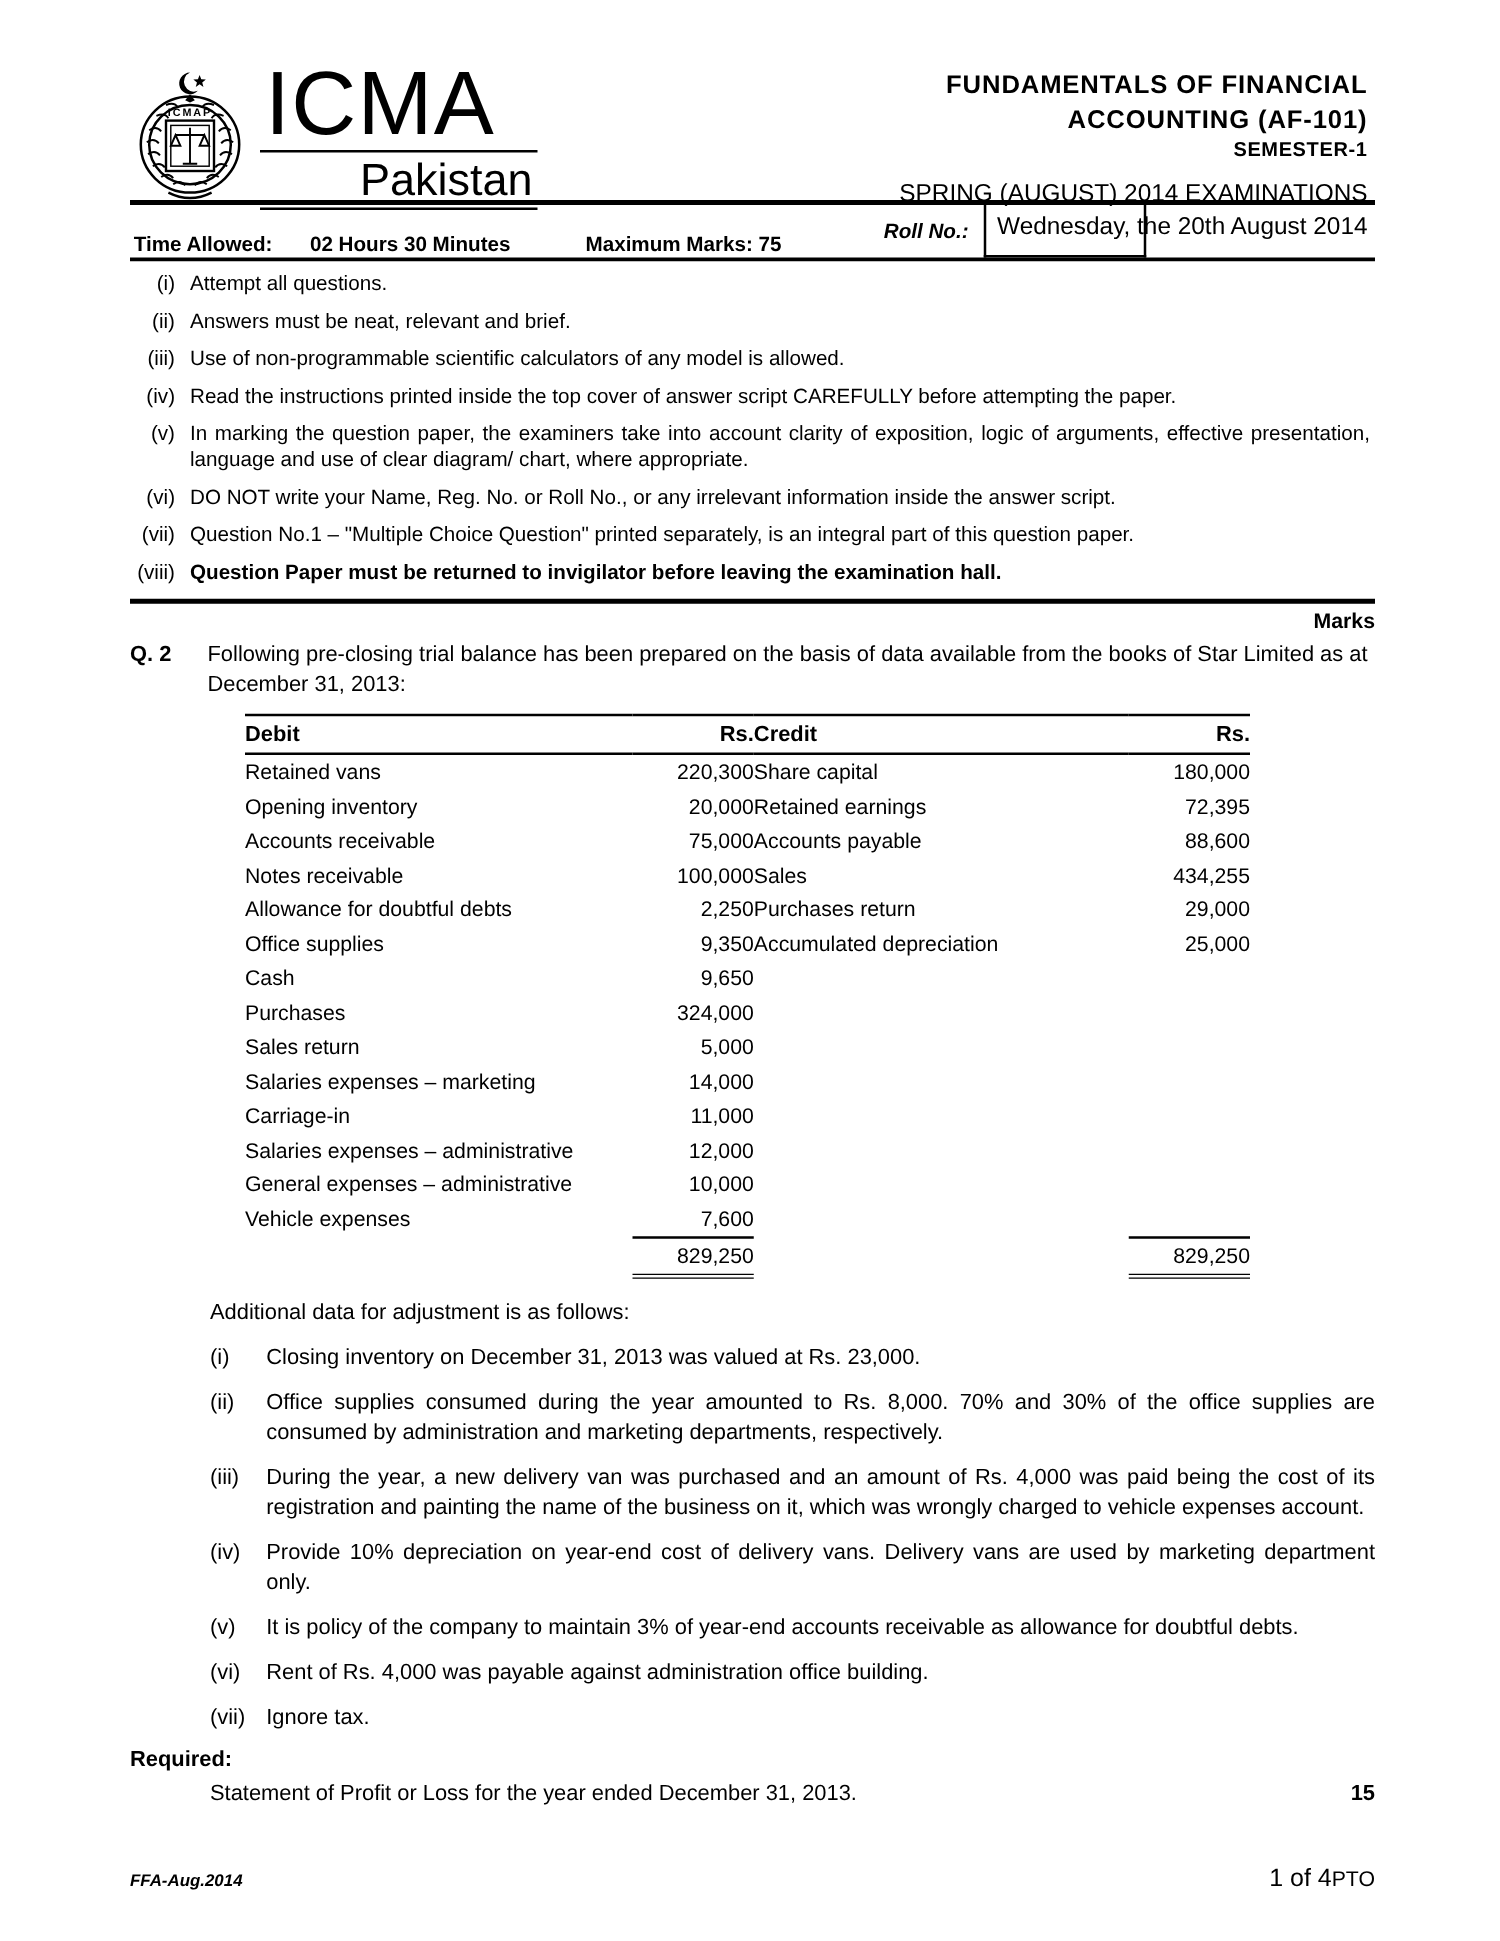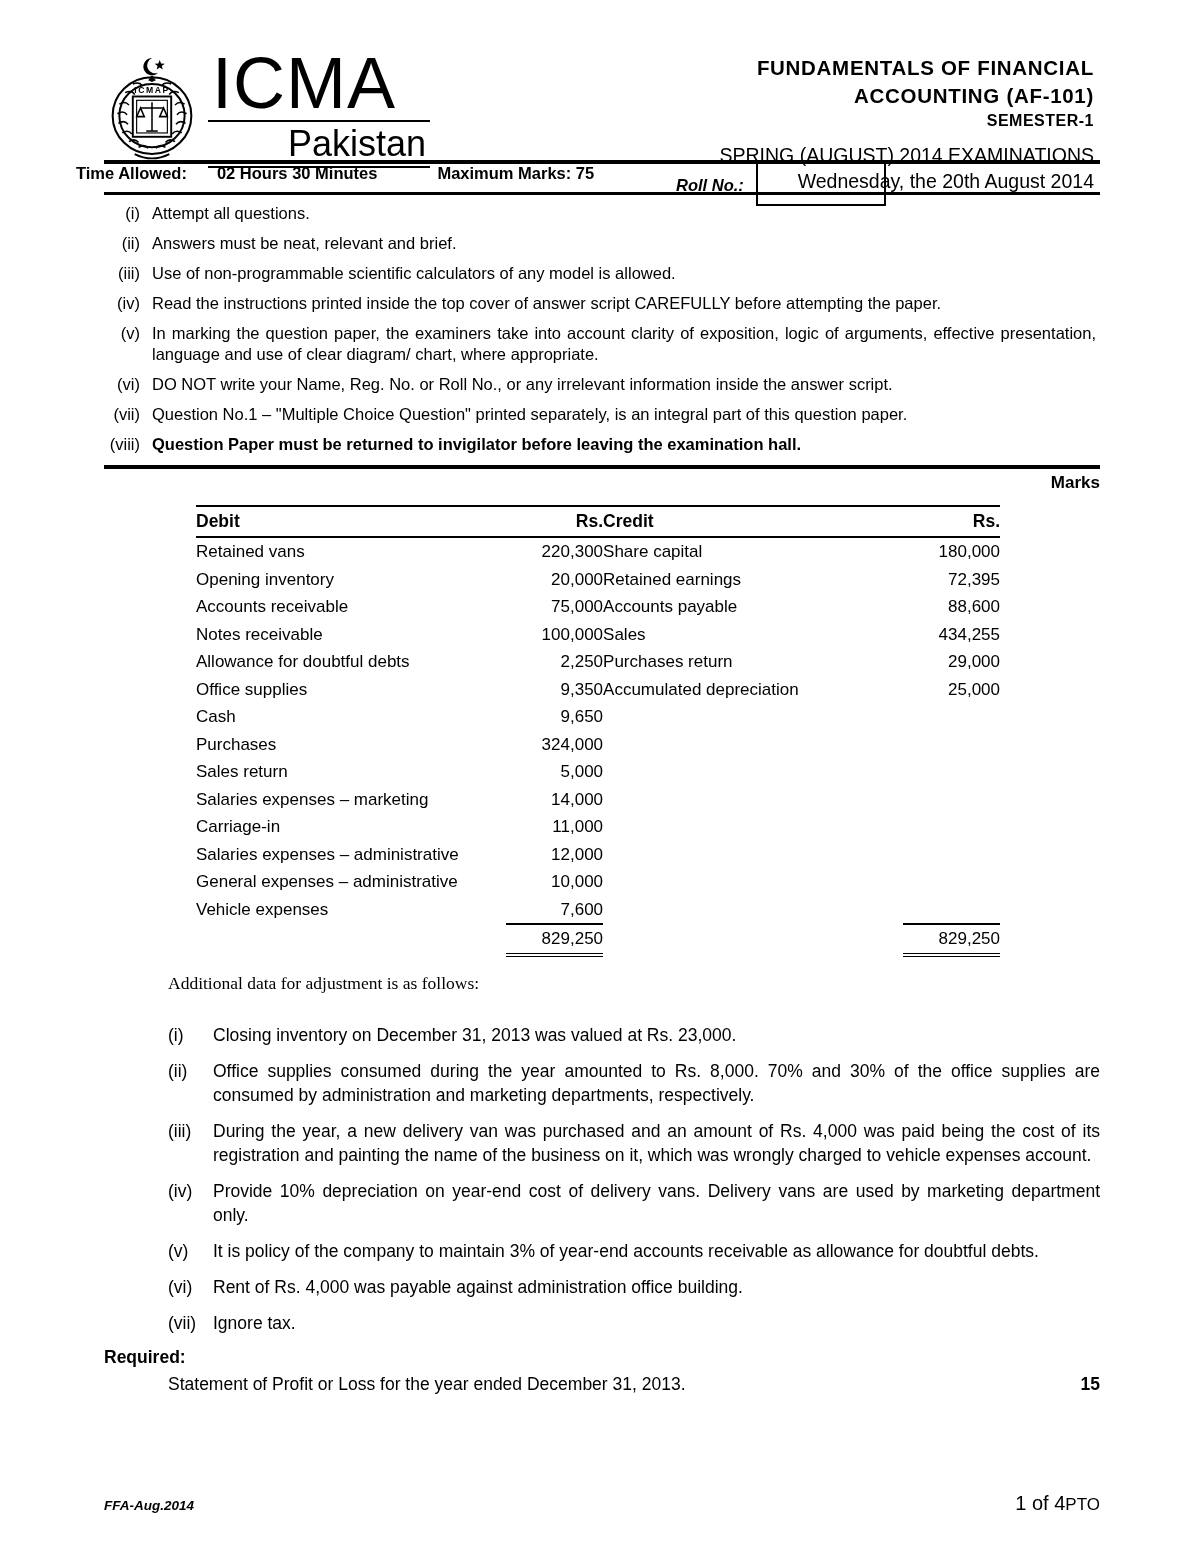--- a/index.html
+++ b/index.html
@@ -107,24 +107,24 @@
     font-size: 19.5px;
     line-height: 26px;
   }
 
   
   .hr-thick {
     margin: 0 100px 0 104px;
     border-top: 4px solid #000;
   }
   .infobar {
-    margin: 0 100px 0 73px;
-    height: 28px;
-    display: flex;
-    align-items: flex-start;
+    margin: 0 100px 0 104px;
+    height: 42px;
+    display: flex;
+    align-items: flex-end;
     font-size: 16.5px;
     font-weight: bold;
     position: relative;
   }
   .infobar .lbl { white-space: nowrap; }
   .ib-time-label { margin-left: 3px; }
   .ib-time-val { margin-left: 30px; }
   .ib-marks { margin-left: 60px; }
   .ib-roll {
     position: absolute;
@@ -235,21 +235,21 @@
     padding-right: 8px;
     line-height: 28px;
   }
 
   
   .adddata {
     margin: 14px 100px 0 168px;
     font-size: 17.5px;
     line-height: 24px;
   }
-  .adddata .lead { margin-bottom: 28px; font-family: Liberation Serif, serif; }
+  .adddata .lead { margin-bottom: 12px; }
   .ad-row {
     display: flex;
     margin-bottom: 12px;
   }
   .ad-num {
     flex: 0 0 45px;
     text-align: left;
   }
   .ad-text {
     flex: 1;
@@ -411,20 +411,24 @@
     <div class="ins-row">
       <div class="ins-num">(viii)</div>
       <div class="ins-text bold">Question Paper must be returned to invigilator before leaving the examination hall.</div>
     </div>
   </div>
 
   <div class="hr-section"></div>
 
   <div class="marks-line">Marks</div>
 
+  <div class="question">
+    <div class="q-label">Q. 2</div>
+    <div class="q-body">Following pre-closing trial balance has been prepared on the basis of data available from the books of Star Limited as at December 31, 2013:</div>
+  </div>
 
   <div class="tb-wrap">
     <table class="tb">
       <tbody>
         <tr class="head-row">
           <th class="c-desc">Debit</th>
           <th class="c-amt">Rs.</th>
           <th class="c-desc2">Credit</th>
           <th class="c-amt2">Rs.</th>
         </tr>

